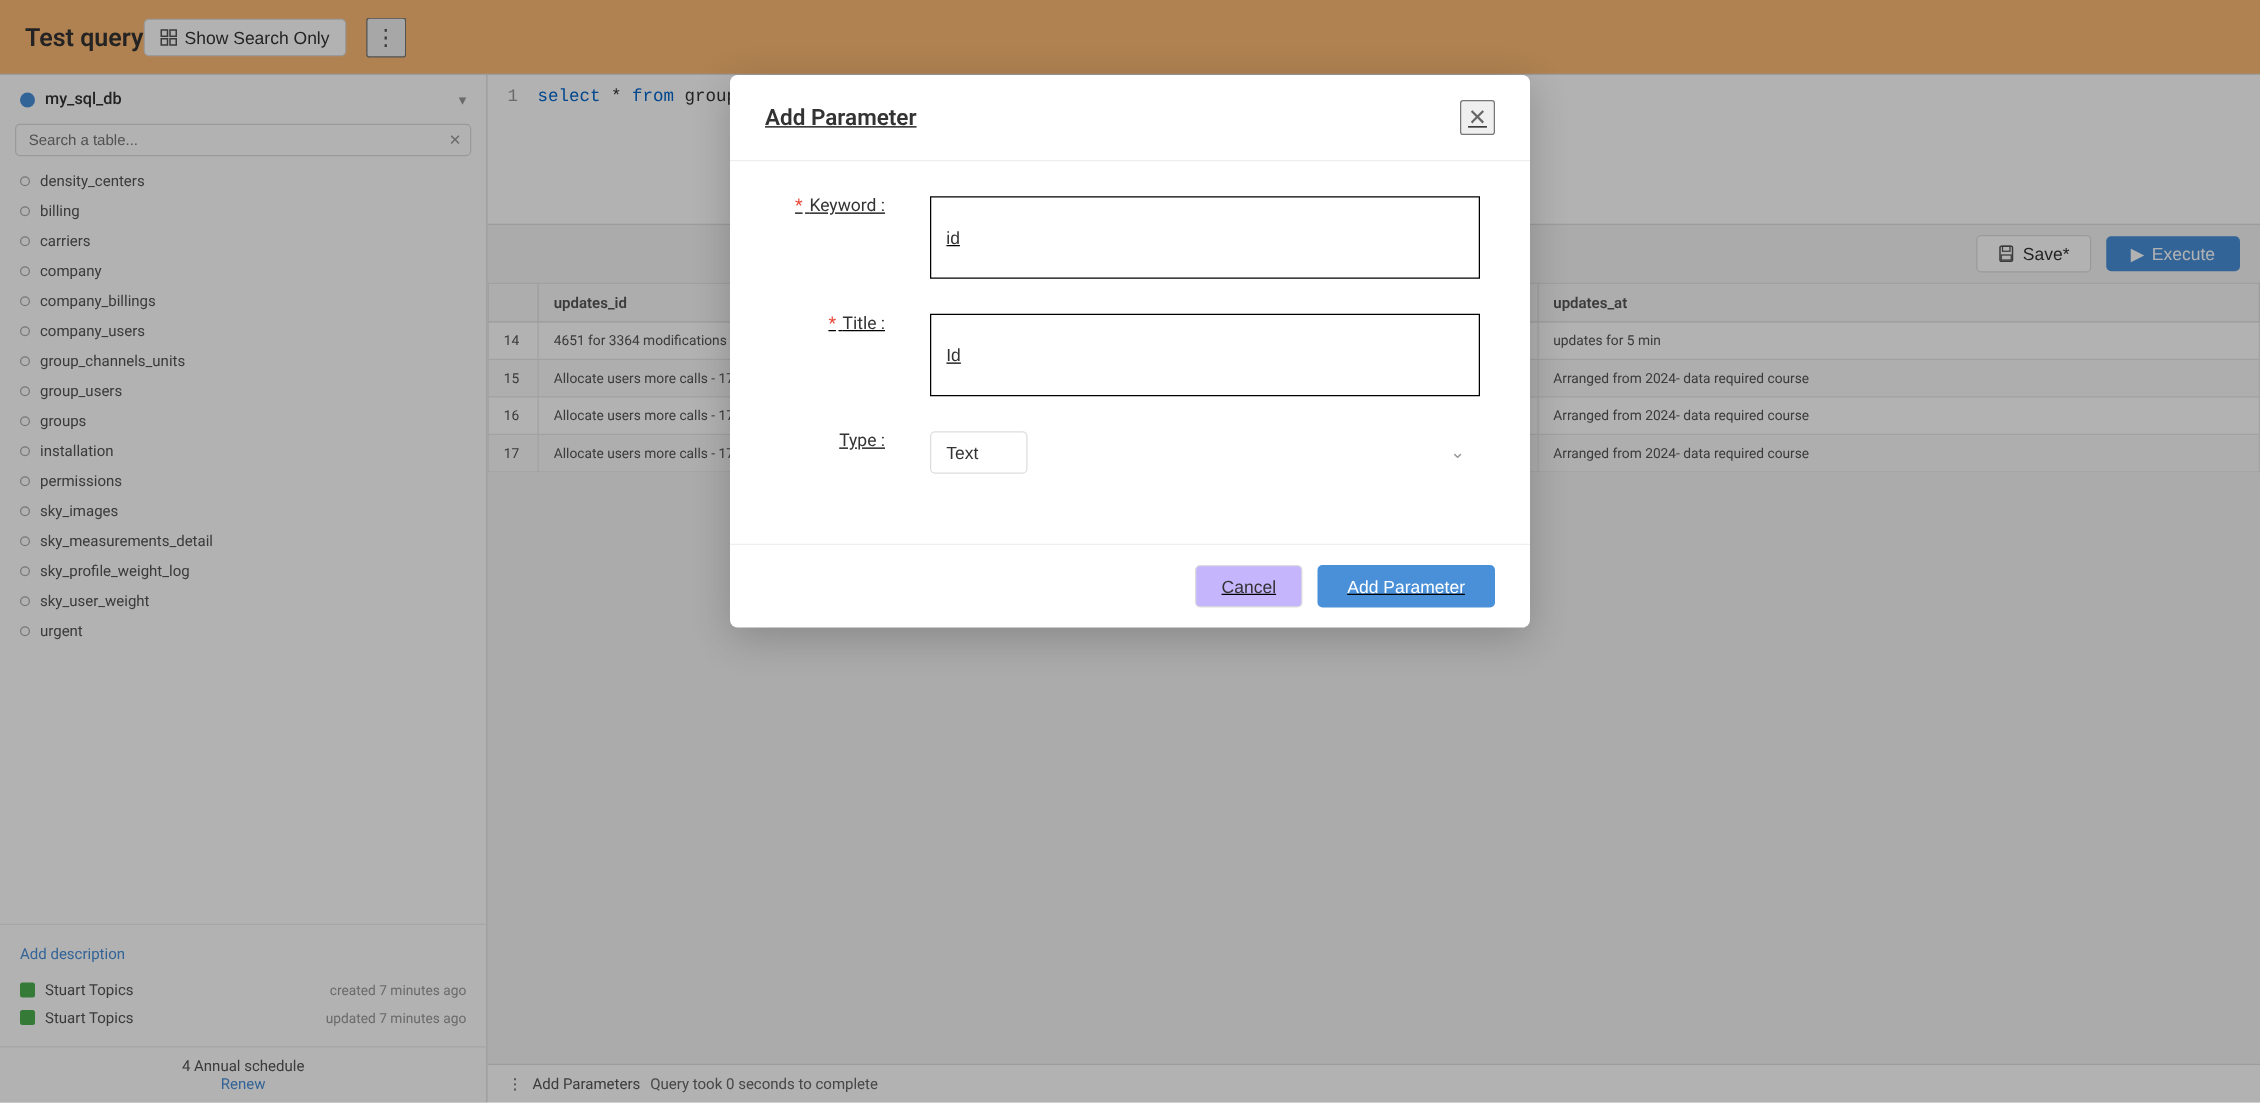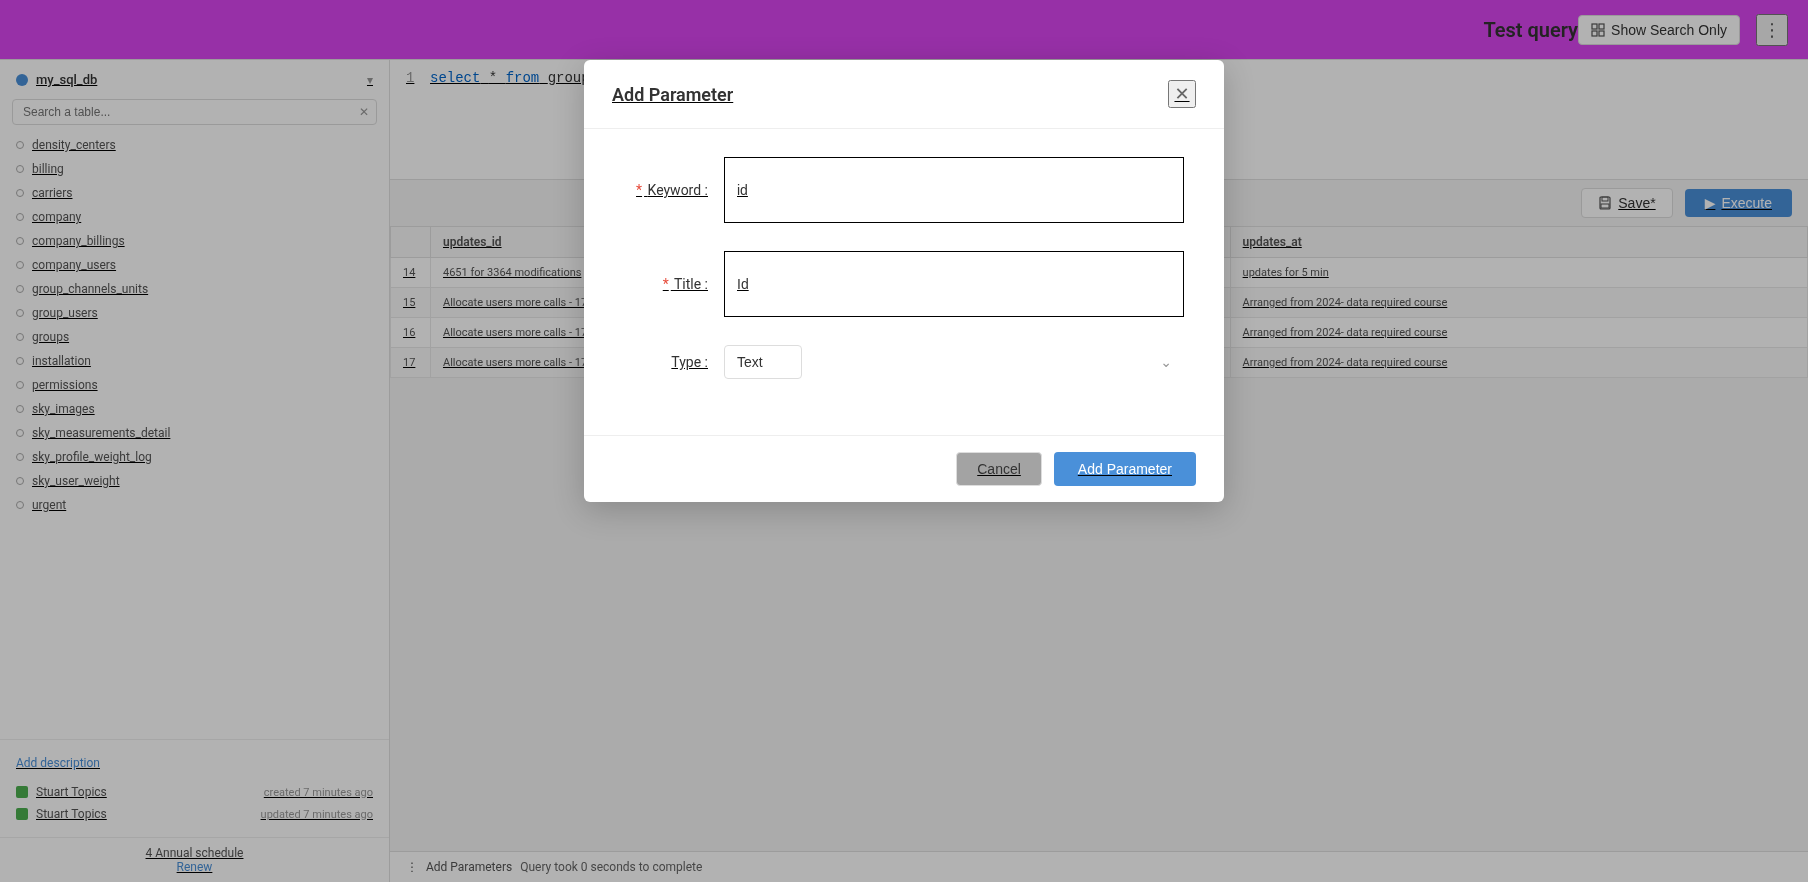--- a/index.html
+++ b/index.html
@@ -8,24 +8,24 @@
       background: #f0f0f0;
       width: 1808px;
       height: 882px;
       overflow: hidden;
       position: relative;
     }
 
     
     .header {
       height: 60px;
-      background: #d946ef;
-      display: flex;
-      align-items: center;
-      justify-content: flex-end;
+      background: #fdba74;
+      display: flex;
+      align-items: center;
+      justify-content: flex-start;
       padding: 0 20px;
       border-bottom: 1px solid #e0e0e0;
       position: relative;
       z-index: 1;
     }
     .header-title {
       font-size: 20px;
       font-weight: 600;
       color: #333;
     }
@@ -54,21 +54,20 @@
       justify-content: center;
       cursor: pointer;
       color: #555;
       font-size: 18px;
     }
 
     
     .main-layout {
       display: flex;
       height: calc(882px - 60px);
-      text-decoration: underline;
     }
 
     
     .sidebar {
       width: 390px;
       background: #fff;
       border-right: 1px solid #e0e0e0;
       display: flex;
       flex-direction: column;
       overflow: hidden;
@@ -355,22 +354,22 @@
       height: 28px;
       display: flex;
       align-items: center;
       justify-content: center;
     }
     .modal-body {
       padding: 28px 40px;
     }
     .form-row {
       display: flex;
-      align-items: center;
       margin-bottom: 28px;
+      gap: 20px;
     }
     .form-label {
       width: 100px;
       text-align: right;
       padding-right: 16px;
       font-size: 14px;
       color: #333;
       flex-shrink: 0;
       position: relative;
     }
@@ -417,21 +416,21 @@
       display: flex;
       justify-content: flex-end;
       gap: 12px;
       padding: 16px 28px;
       border-top: 1px solid #eee;
     }
     .cancel-btn {
       padding: 8px 20px;
       border: 1px solid #ddd;
       border-radius: 4px;
-      background: #a3a3a3;
+      background: #c4b5fd;
       font-size: 14px;
       color: #333;
       cursor: pointer;
     }
     .add-param-btn {
       padding: 8px 24px;
       border: none;
       border-radius: 4px;
       background: #4a90d9;
       color: #fff;

